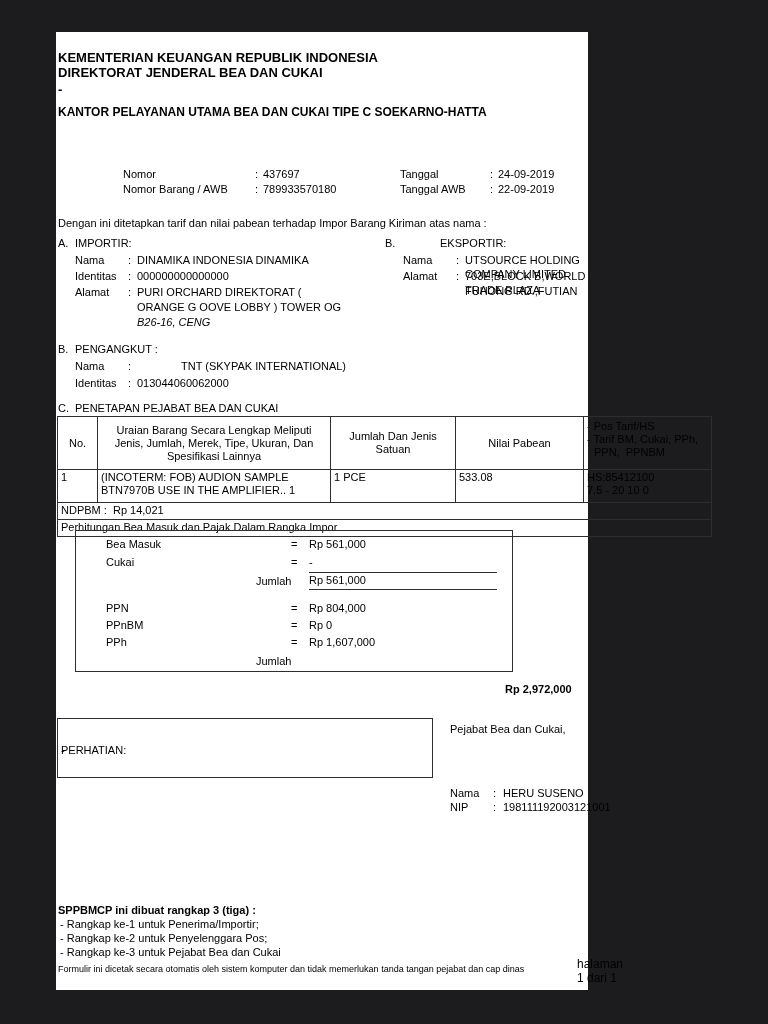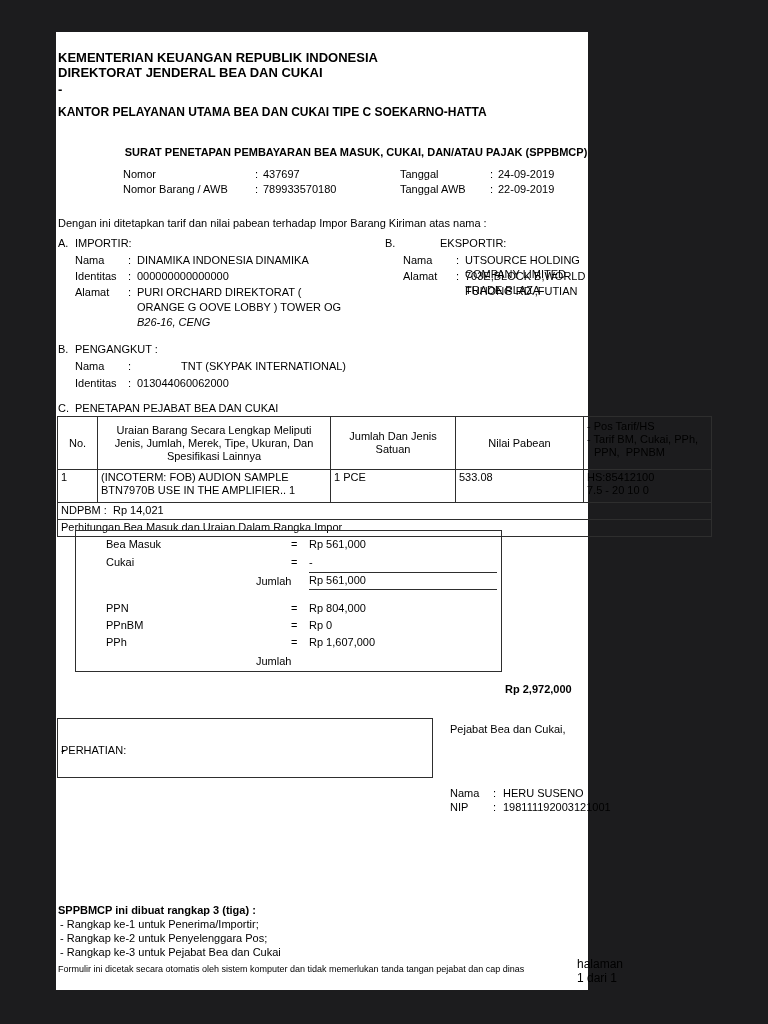--- a/index.html
+++ b/index.html
@@ -39,20 +39,21 @@
   table.goods tr.head th.pos {
     text-align: left; vertical-align: top; padding: 3px 3px;
   }
   table.goods tr.data td { height: 30px; }
   table.goods td.span-row { height: 14px; }
   .ind { padding-left: 7px; }
 
   .calc-box {
     left: 19px; top: 498px; width: 425px; height: 140px;
     border: 1px solid #2e2e2e;
+    padding-left: 11px;
   }
   .crow { position: absolute; left: 0; width: 100%; height: 15px; font-size: 11px; line-height: 13px; }
   .cl  { position: absolute; left: 30px; }
   .cjl { position: absolute; left: 180px; }
   .ce  { position: absolute; left: 215px; }
   .cv  { position: absolute; left: 233px; }
   .cv.sum {
     width: 188px;
     border-top: 1px solid #2e2e2e;
     border-bottom: 1px solid #2e2e2e;
@@ -66,21 +67,20 @@
 </head>
 <body>
 
 <div class="paper">
 
   <div class="abs b t13" style="left:2px; top:18px;">KEMENTERIAN KEUANGAN REPUBLIK INDONESIA</div>
   <div class="abs b t13" style="left:2px; top:33px;">DIREKTORAT JENDERAL BEA DAN CUKAI</div>
   <div class="abs b t13" style="left:2px; top:50px;">-</div>
   <div class="abs b t12" style="left:2px; top:73px;">KANTOR PELAYANAN UTAMA BEA DAN CUKAI TIPE C SOEKARNO-HATTA</div>
 
-  <div class="abs b center" style="left:0; top:114px; width:600px; font-size:11px; line-height:13px;">SURAT PENETAPAN PEMBAYARAN BEA MASUK, CUKAI, DAN/ATAU PAJAK (SPPBMCP)</div>
 
   <span class="abs t11" style="left:67px; top:135px;">Nomor</span>
   <span class="abs t11" style="left:199px; top:135px;">:</span>
   <span class="abs t11" style="left:207px; top:135px;">437697</span>
   <span class="abs t11" style="left:344px; top:135px;">Tanggal</span>
   <span class="abs t11" style="left:434px; top:135px;">:</span>
   <span class="abs t11" style="left:442px; top:135px;">24-09-2019</span>
 
   <span class="abs t11" style="left:67px; top:150px;">Nomor Barang / AWB</span>
   <span class="abs t11" style="left:199px; top:150px;">:</span>
@@ -164,21 +164,21 @@
       <td>533.08</td>
       <td>
         <div>HS:85412100</div>
         <div>7.5 - 20 10 0</div>
       </td>
     </tr>
     <tr>
       <td colspan="5" class="span-row pre">NDPBM :  Rp 14,021</td>
     </tr>
     <tr>
-      <td colspan="5" class="span-row">Perhitungan Bea Masuk dan Uraian Dalam Rangka Impor</td>
+      <td colspan="5" class="span-row">Perhitungan Bea Masuk dan Pajak Dalam Rangka Impor</td>
     </tr>
   </tbody>
     </table>
 
   <div class="abs calc-box">
     <div class="crow" style="top:7px;">
       <span class="cl">Bea Masuk</span>
       <span class="ce">=</span>
       <span class="cv">Rp 561,000</span>
     </div>

